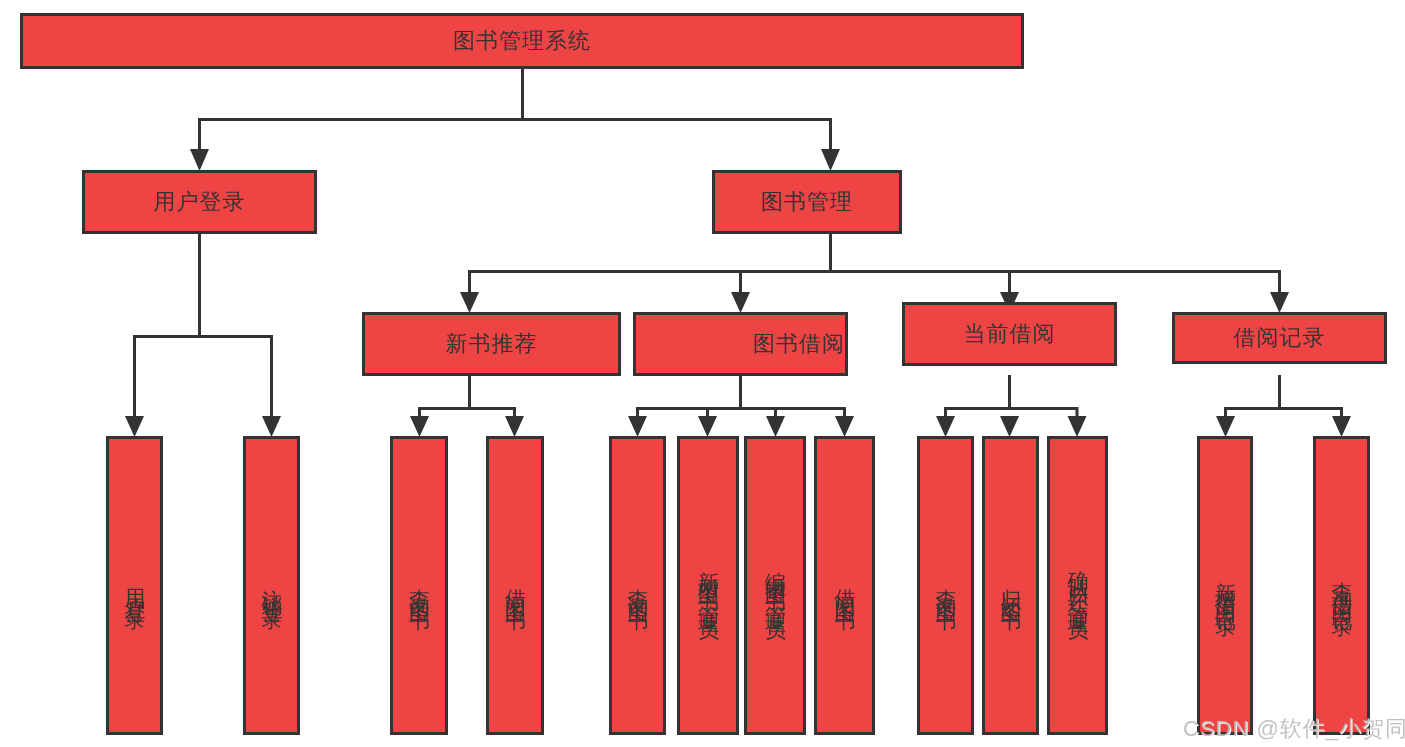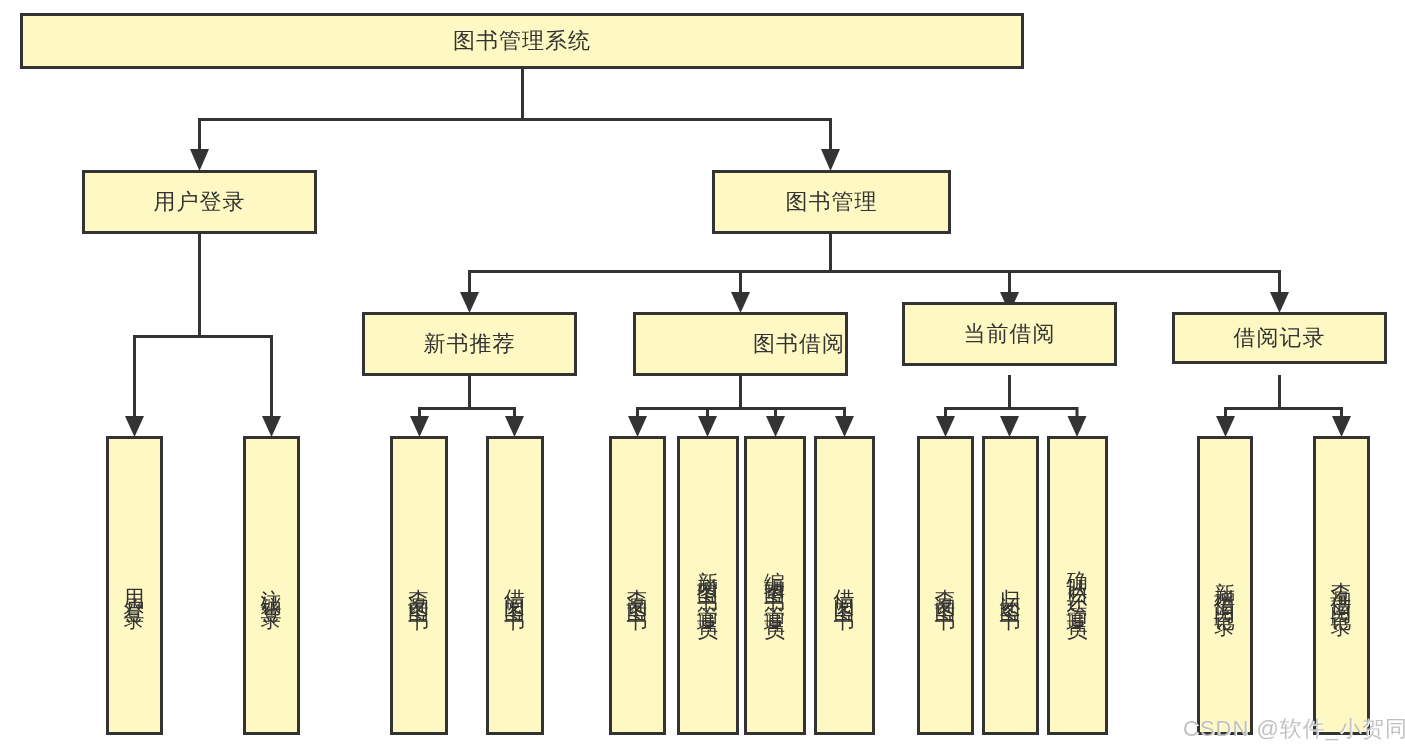--- a/index.html
+++ b/index.html
@@ -15,27 +15,28 @@
   .connectors {
     position: absolute;
     left: 0; top: 0;
     width: 1405px; height: 747px;
     pointer-events: none;
   }
   .box {
     position: absolute;
     box-sizing: border-box;
     border: 3px solid #333333;
-    background: #fef9c3;
+    background: #ef4444;
     display: flex;
     align-items: center;
     justify-content: center;
     font-size: 22px;
     letter-spacing: 1px;
     white-space: nowrap;
+    font-family: Liberation Serif, serif;
   }
   .vtext {
     writing-mode: vertical-rl;
     text-orientation: mixed;
     font-size: 21px;
     line-height: 1;
     letter-spacing: 7px;
     white-space: nowrap;
   }
   .watermark {
@@ -111,25 +112,25 @@
       M1332 416 L1351 416 L1341.5 437 Z"></path>
   </svg>
 
   <div class="box" style="left:20px; top:13px; width:1004px; height:56px;">
     <span>图书管理系统</span>
   </div>
 
   <div class="box" style="left:82px; top:170px; width:235px; height:64px;">
     <span>用户登录</span>
   </div>
-  <div class="box" style="left:712px; top:170px; width:239px; height:64px;">
+  <div class="box" style="left:712px; top:170px; width:190px; height:64px;">
     <span>图书管理</span>
   </div>
 
-  <div class="box" style="left:362px; top:312px; width:215px; height:64px;align-items:center;">
+  <div class="box" style="left:362px; top:312px; width:259px; height:64px;align-items:center;">
     <span>新书推荐</span>
   </div>
   <div class="box" style="left:633px; top:312px; width:215px; height:64px;justify-content:flex-end;">
     <span>图书借阅</span>
   </div>
   <div class="box" style="left:902px; top:302px; width:215px; height:64px;">
     <span>当前借阅</span>
   </div>
   <div class="box" style="left:1172px; top:312px; width:215px; height:52px;">
     <span>借阅记录</span>

